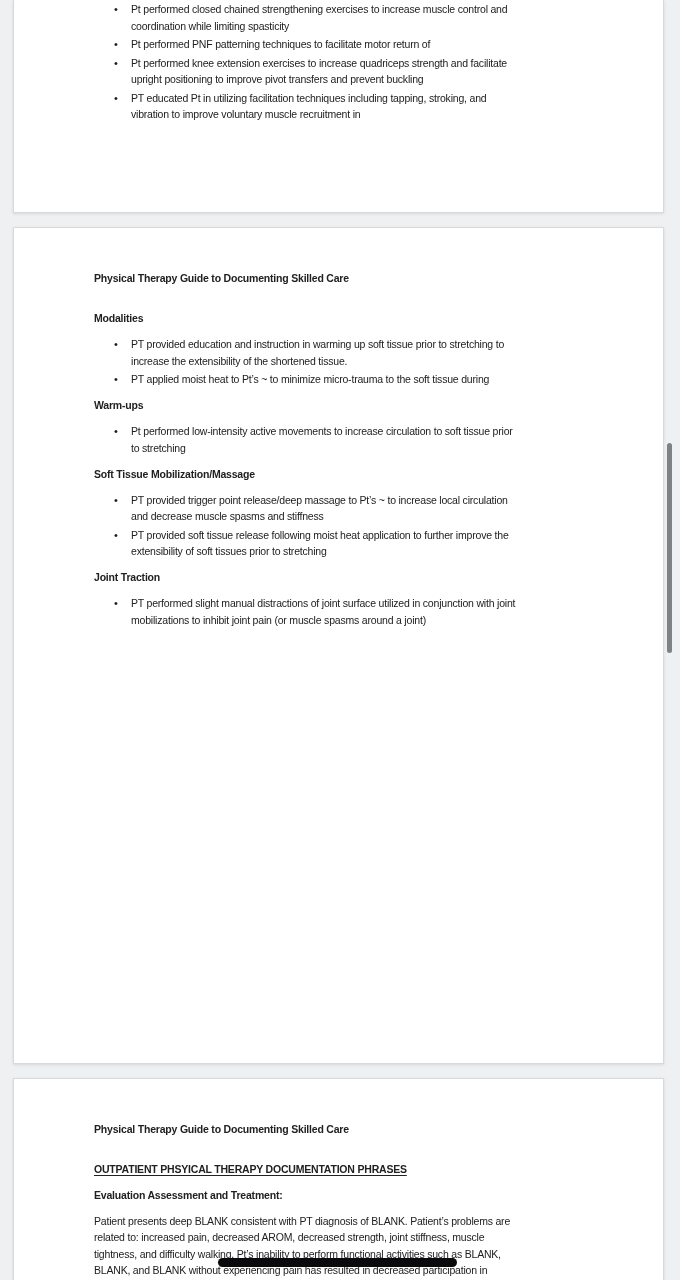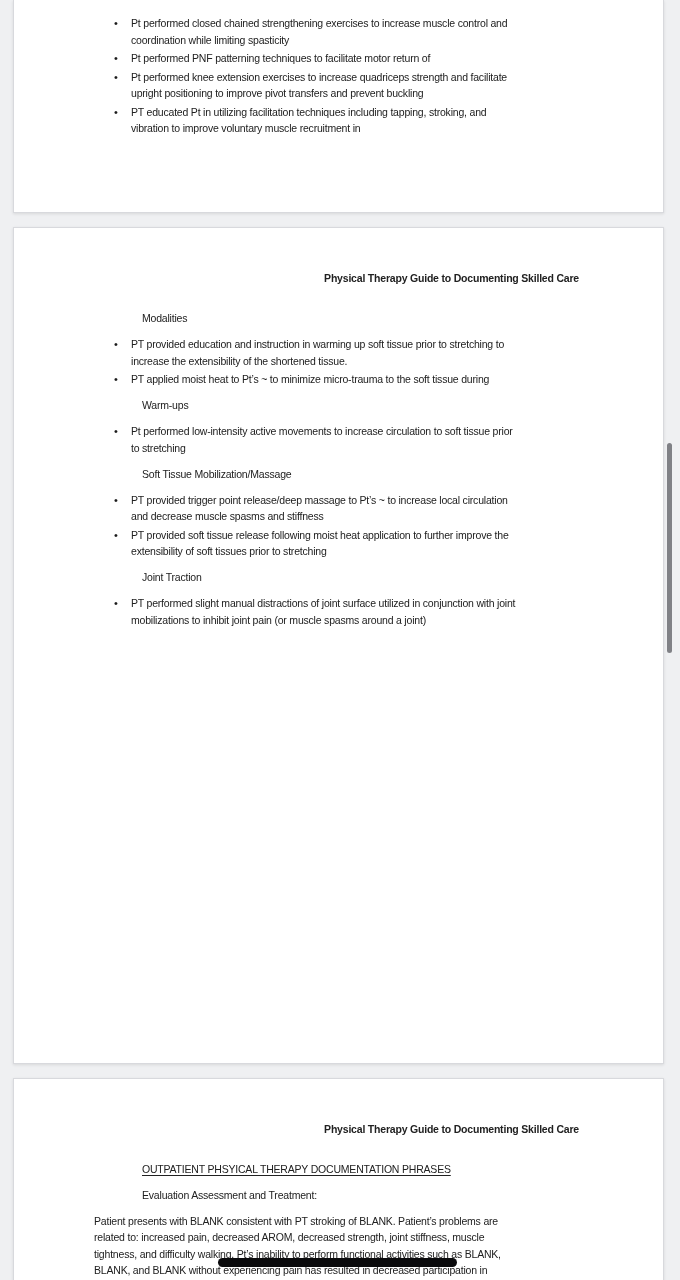--- a/index.html
+++ b/index.html
@@ -20,37 +20,36 @@
     background: #ffffff;
     border: 1px solid #d8d9dd;
     box-shadow: 0 1px 3px rgba(0,0,0,0.10);
     padding-left: 80px;
     padding-right: 84px;
     color: #212121;
     font-size: 10.5px;
     letter-spacing: -0.2px;
   }
 
-  .page-1 { height: 213px; border-top: none; padding-top: 15px; margin-bottom: 14px; overflow: hidden; }
+  .page-1 { height: 213px; border-top: none; padding-top: 1px; margin-bottom: 14px; overflow: hidden; }
   .page-2 { height: 837px; padding-top: 42px; margin-bottom: 14px; overflow: hidden; }
   .page-3 { height: 275px; padding-top: 42px; }
 
   .doc-title {
-    text-align: right;
+    text-align: left;
     font-weight: bold;
     line-height: 16.5px;
     margin-bottom: 23.5px;
   }
 
   .section-heading {
-    font-weight: normal;
+    font-weight: bold;
     line-height: 16.5px;
     margin-top: 9.5px;
     margin-bottom: 9.5px;
-    margin-left: 48px;
   }
   .section-heading.underlined { text-decoration: underline; text-underline-offset: 2px; }
 
   .doc-list { list-style: none; }
   .doc-list li { position: relative; padding-left: 37px; }
   .doc-list li + li { margin-top: 2px; }
   .doc-list li::before {
     content: "\2022";
     position: absolute;
     left: 20px;
@@ -155,21 +154,21 @@
   </div>
 
   <div class="page page-3">
     <div class="doc-title">Physical Therapy Guide to Documenting Skilled Care</div>
 
     <div class="section-heading underlined">OUTPATIENT PHSYICAL THERAPY DOCUMENTATION PHRASES</div>
 
     <div class="section-heading">Evaluation Assessment and Treatment:</div>
 
     <div class="paragraph">
-        <div class="line">Patient presents with BLANK consistent with PT stroking of BLANK. Patient’s problems are</div>
+        <div class="line">Patient presents deep BLANK consistent with PT diagnosis of BLANK. Patient’s problems are</div>
         <div class="line">related to: increased pain, decreased AROM, decreased strength, joint stiffness, muscle</div>
         <div class="line">tightness, and difficulty walking. Pt’s inability to perform functional activities such as BLANK,</div>
         <div class="line">BLANK, and BLANK without experiencing pain has resulted in decreased participation in</div>
       </div>
   </div>
 
   <div class="scrollbar-thumb"></div>
   <div class="home-gesture-bar"></div>
 
 </div>

